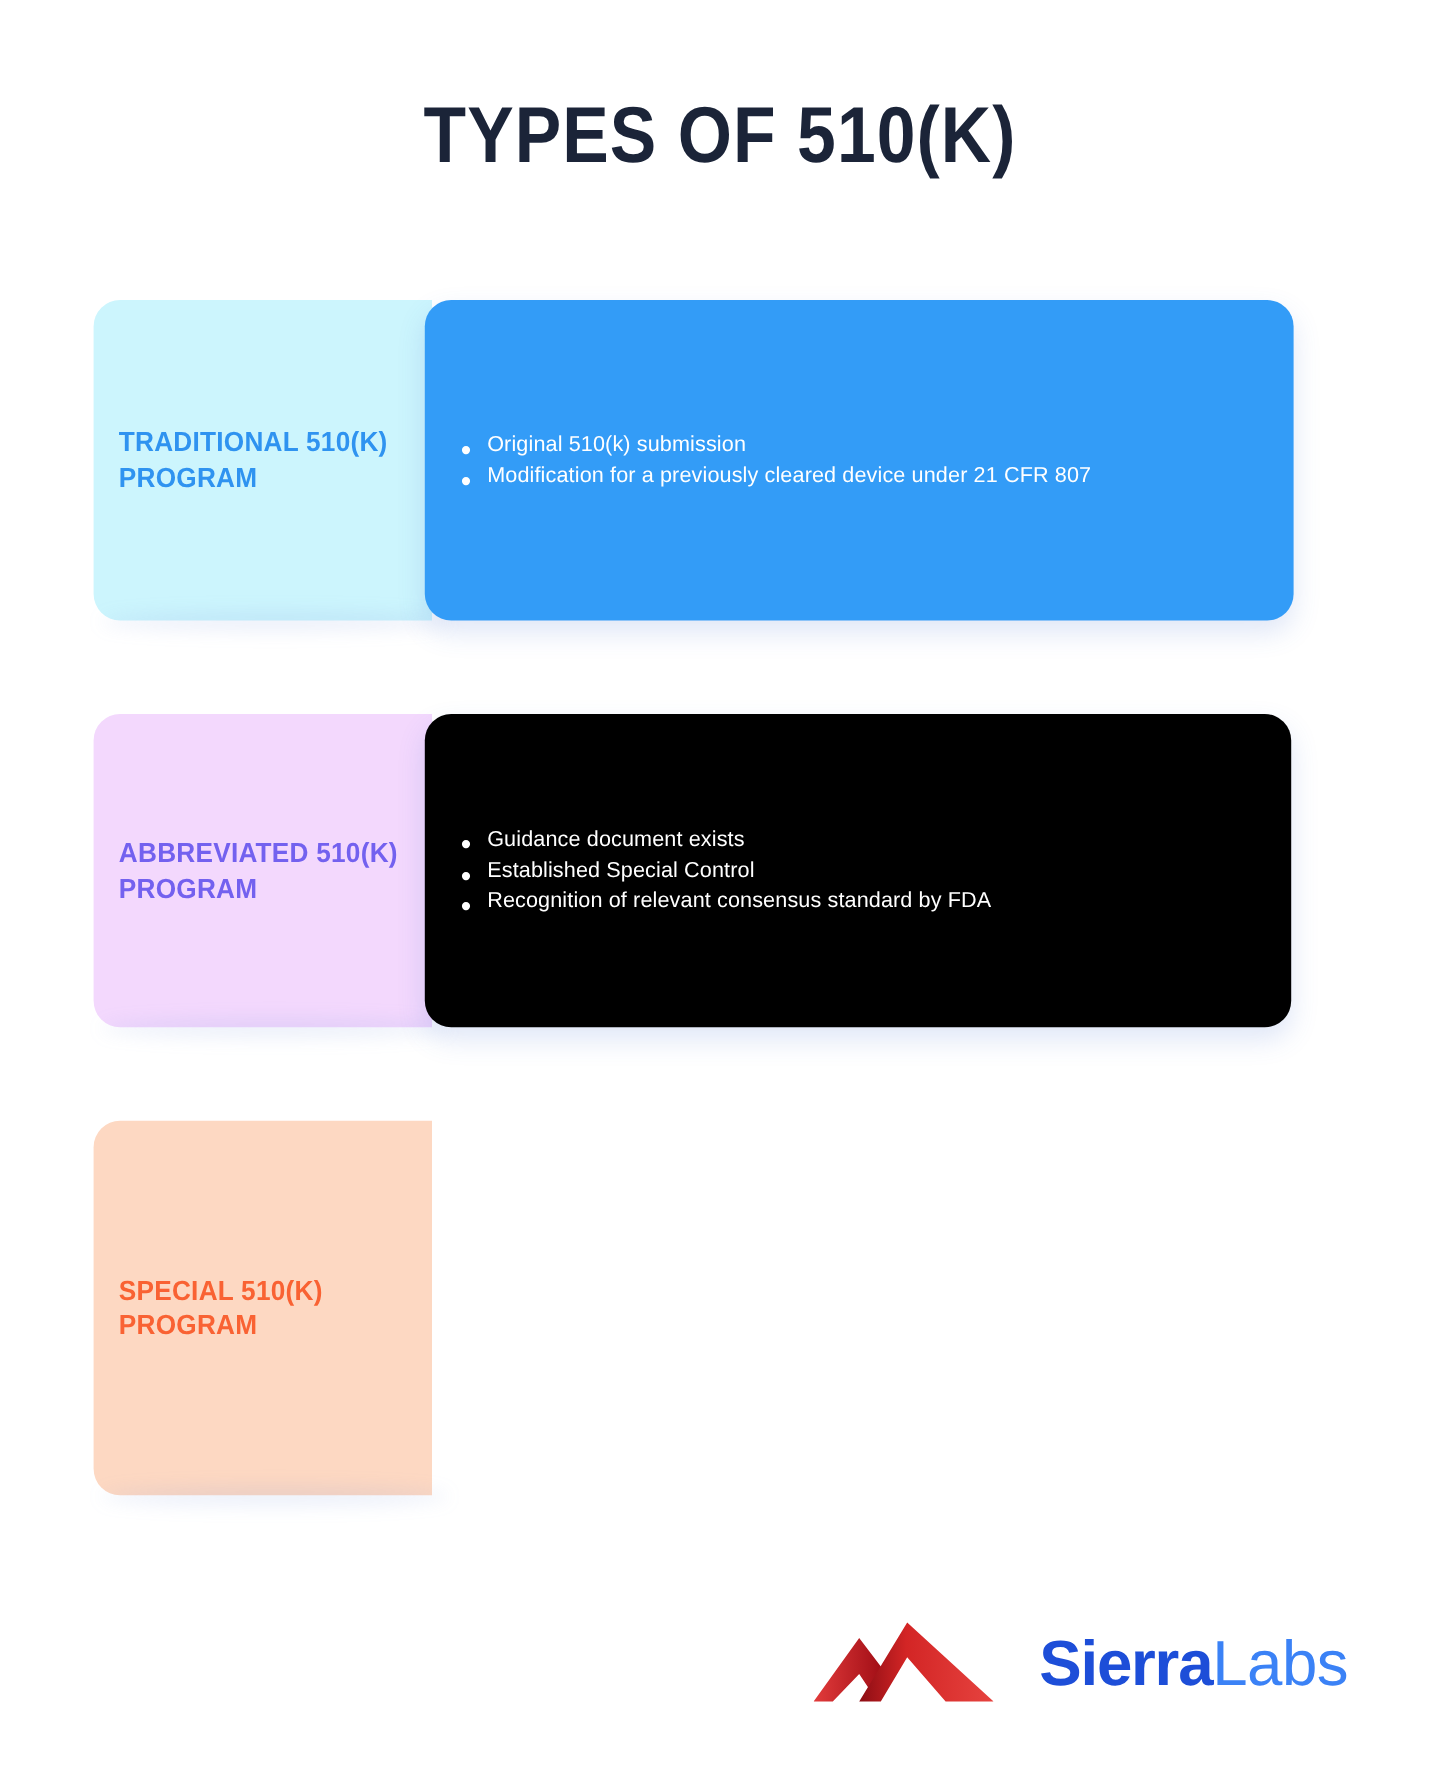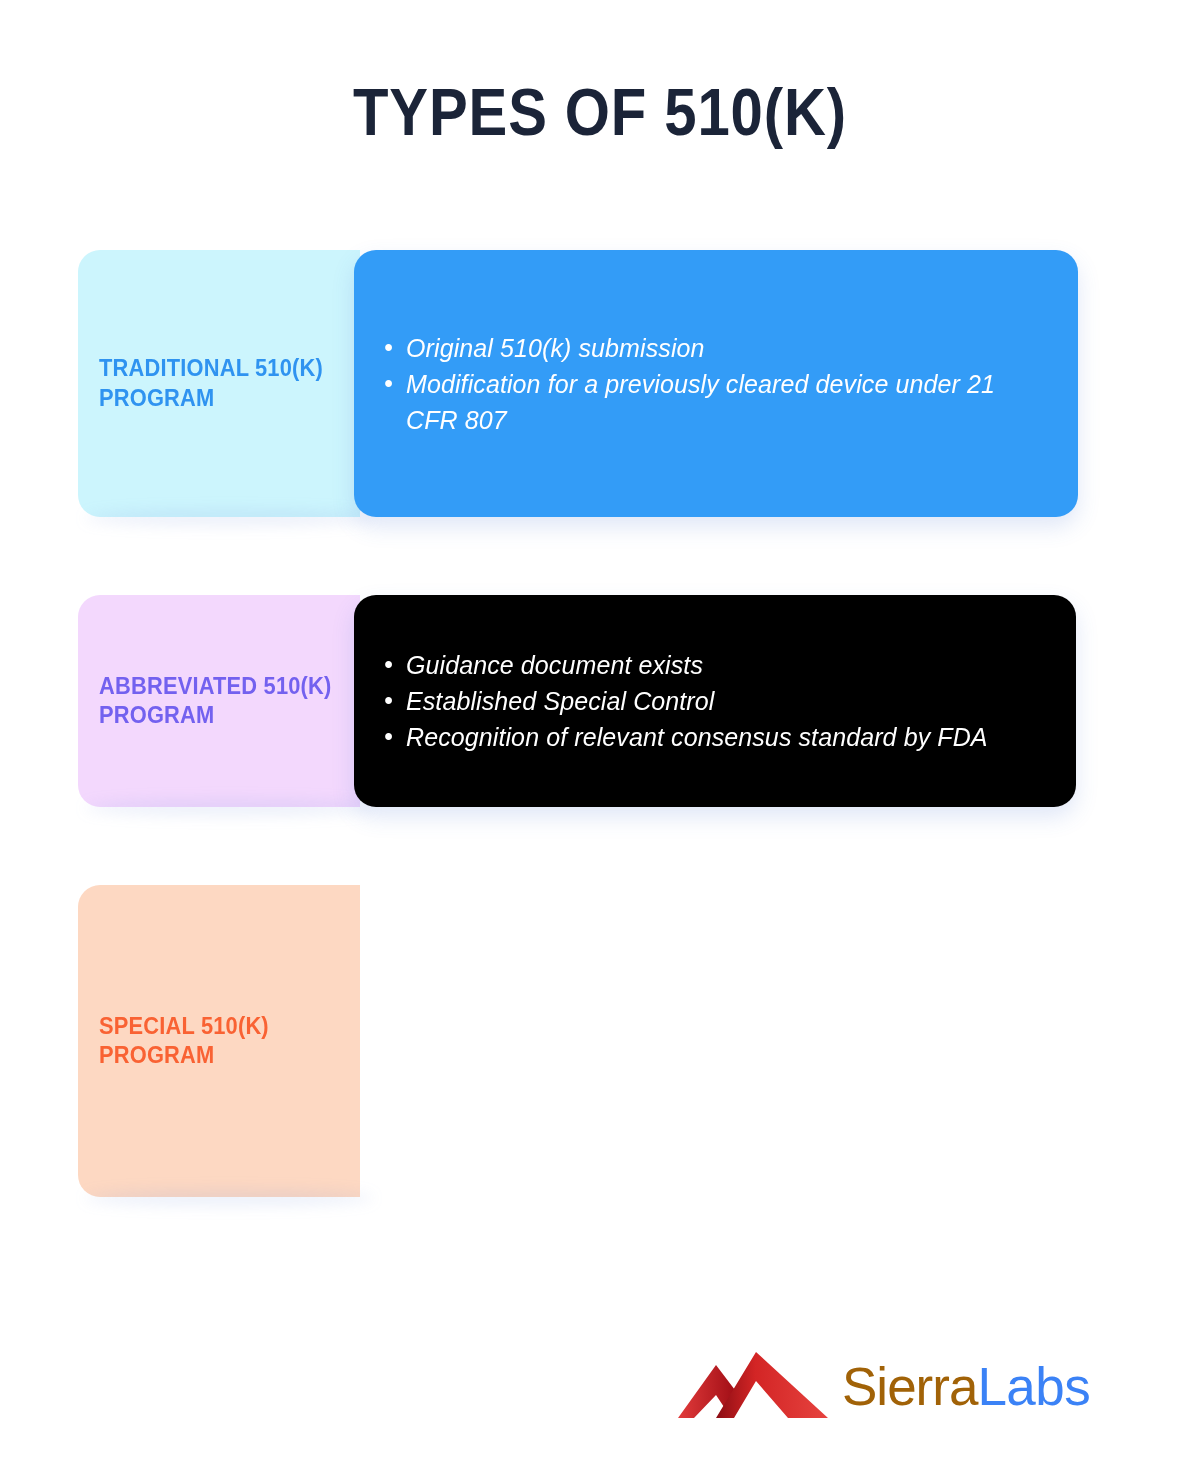--- a/index.html
+++ b/index.html
@@ -83,45 +83,44 @@
   }
 
   .card-body ul {
     margin: 0;
     padding: 0;
     list-style: none;
   }
 
   .card-body li {
     color: #ffffff;
-    font-size: 25px;
+    font-size: 18px;
     line-height: 1.44;
     letter-spacing: 0.1px;
     padding-left: 22px;
     position: relative;
     margin: 0;
-    font-style: italic;
   }
 
   .card-body li::before {
     content: "\2022";
     position: absolute;
     left: 0;
     top: -1px;
     font-size: 25px;
     line-height: 1.44;
   }
 
   
   .card--traditional .card-label { background: #ccf5fd; height: 267px; }
   .card--traditional .card-label-text { color: #2f93f0; }
   .card--traditional .card-body { background: #339cf7; min-height: 247px; }
 
   
-  .card--abbreviated .card-label { background: #f3d8fd; height: 212px; }
+  .card--abbreviated .card-label { background: #f3d8fd; height: 261px; }
   .card--abbreviated .card-label-text { color: #7361ef; }
   .card--abbreviated .card-body { background: #000000; min-height: 212px; margin-right: 2px; }
 
   
   .card--special .card-label { background: #fdd8c2; height: 312px; }
   .card--special .card-label-text { color: #f96233; }
   .card--special .card-body { background: #fa6b3c; min-height: 247px; }
 
   
   .card-label::after {
@@ -150,23 +149,24 @@
   .logo-mark { width: 150px; height: 72px; flex: 0 0 150px; }
   .logo-word {
     margin-left: 14px;
     font-size: 53px;
     line-height: 1;
     white-space: nowrap;
     position: relative;
     top: 2px;
   }
   .logo-word .sierra {
-    font-weight: normal;
-    color: #a16207;
+    font-weight: bold;
+    color: #1d4ed8;
     letter-spacing: -1px;
+    margin-left: 24px;
   }
   .logo-word .labs {
     font-weight: 300;
     color: #3b82f6;
     letter-spacing: -0.5px;
   }
 </style>
 </head>
 <body>
 

